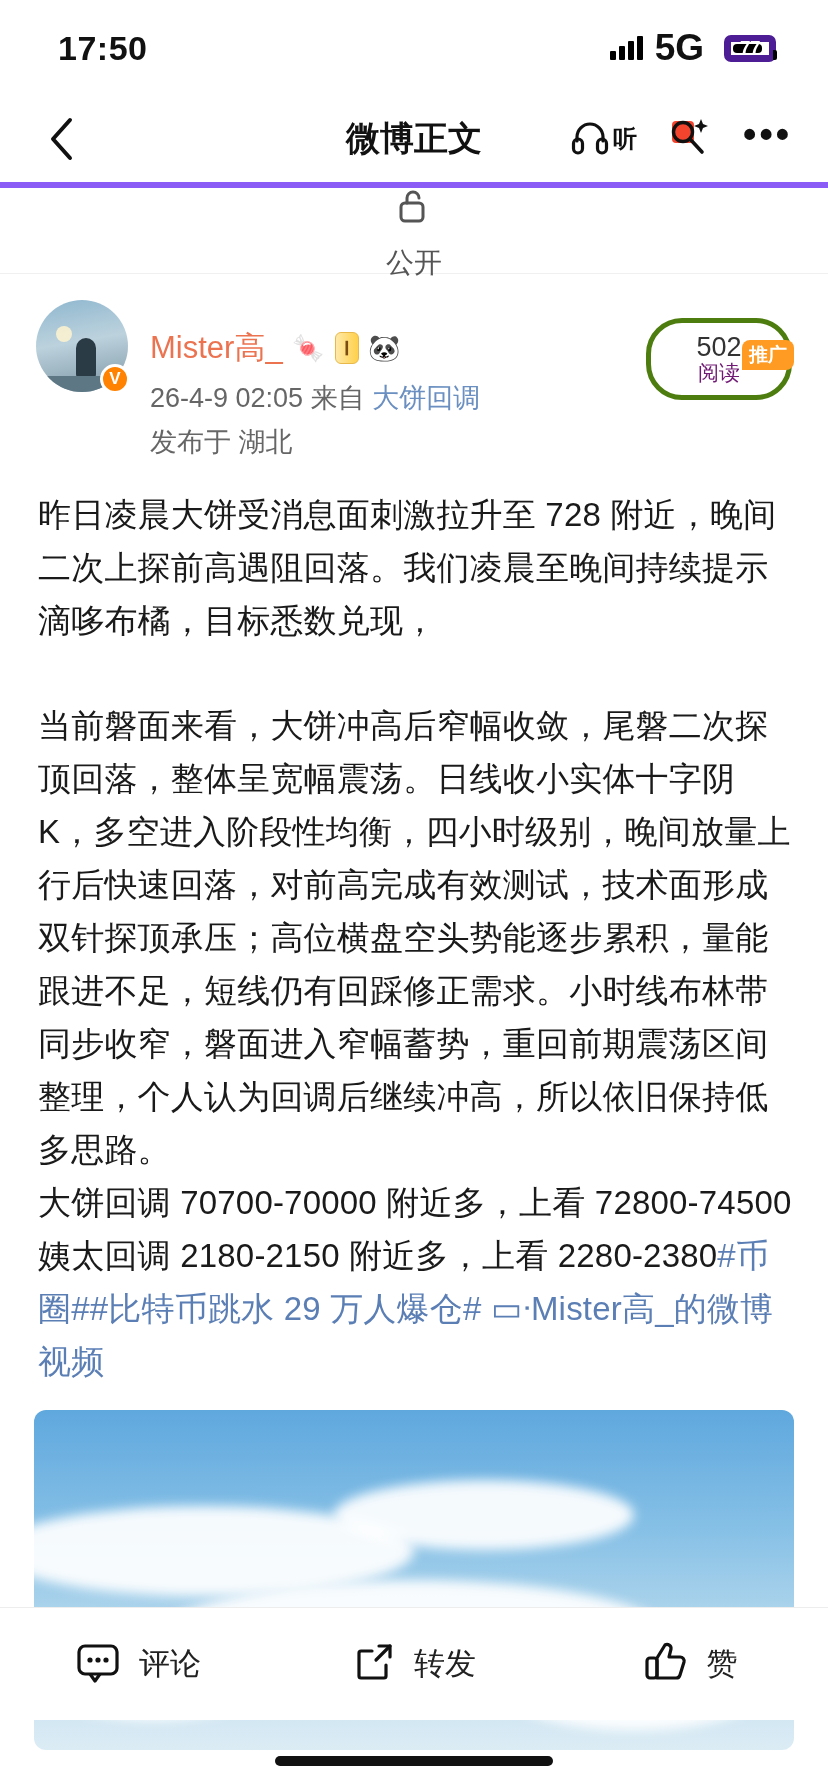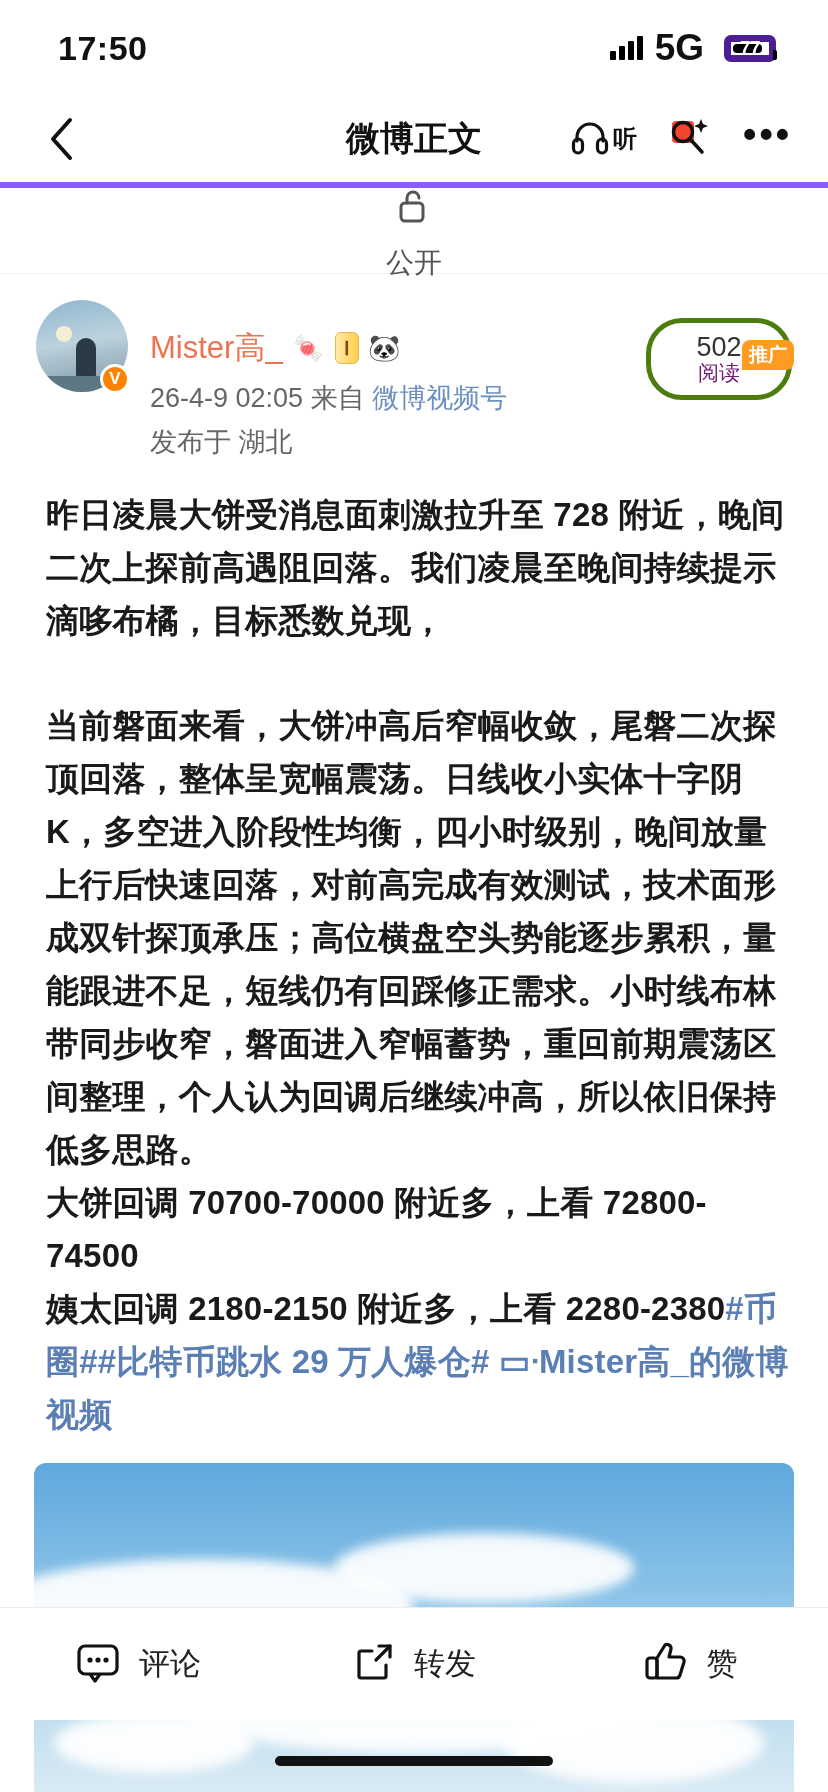--- a/index.html
+++ b/index.html
@@ -301,21 +301,21 @@
   }
 
   
   .post-body {
     padding: 28px 34px 0 34px;
     font-size: 33px;
     line-height: 53px;
     color: #1a1a1a;
     letter-spacing: 0.2px;
   }
-  .post-body p { margin: 0 0 0 12px; font-weight: bold; }
+  .post-body p { margin: 0 0 0 4px; }
   .post-body .gap { height: 52px; }
   .link { color: #5b7fb5; }
 
   
   .media {
     margin: 22px 34px 0 34px;
     height: 340px;
     border-radius: 12px;
     overflow: hidden;
     position: relative;
@@ -443,21 +443,21 @@
   <div class="post-meta">
     <div class="name-row">
       <span class="uname">Mister高_</span>
       <span class="badge-emoji">🍬</span>
       <span class="badge-pill">Ⅰ</span>
       <span class="badge-emoji">🐼</span>
     </div>
     <div class="time-row">
       <span>26-4-9 02:05</span>
       <span>来自</span>
-      <span class="src">微博视频号</span>
+      <span class="src">大饼回调</span>
     </div>
     <div class="region-row">发布于 湖北</div>
   </div>
 
   <div class="read-pill">
     <div class="num">502</div>
     <div class="lbl">阅读</div>
   </div>
   <div class="promo-tag">推广</div>
 </div>

